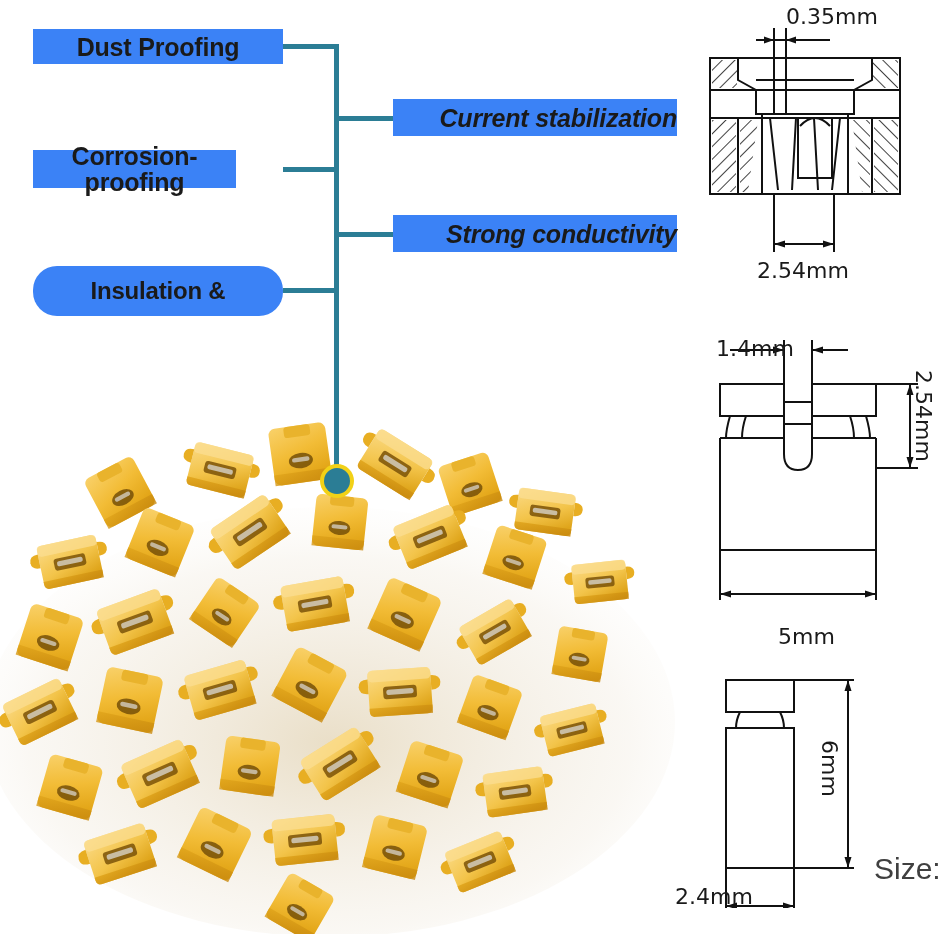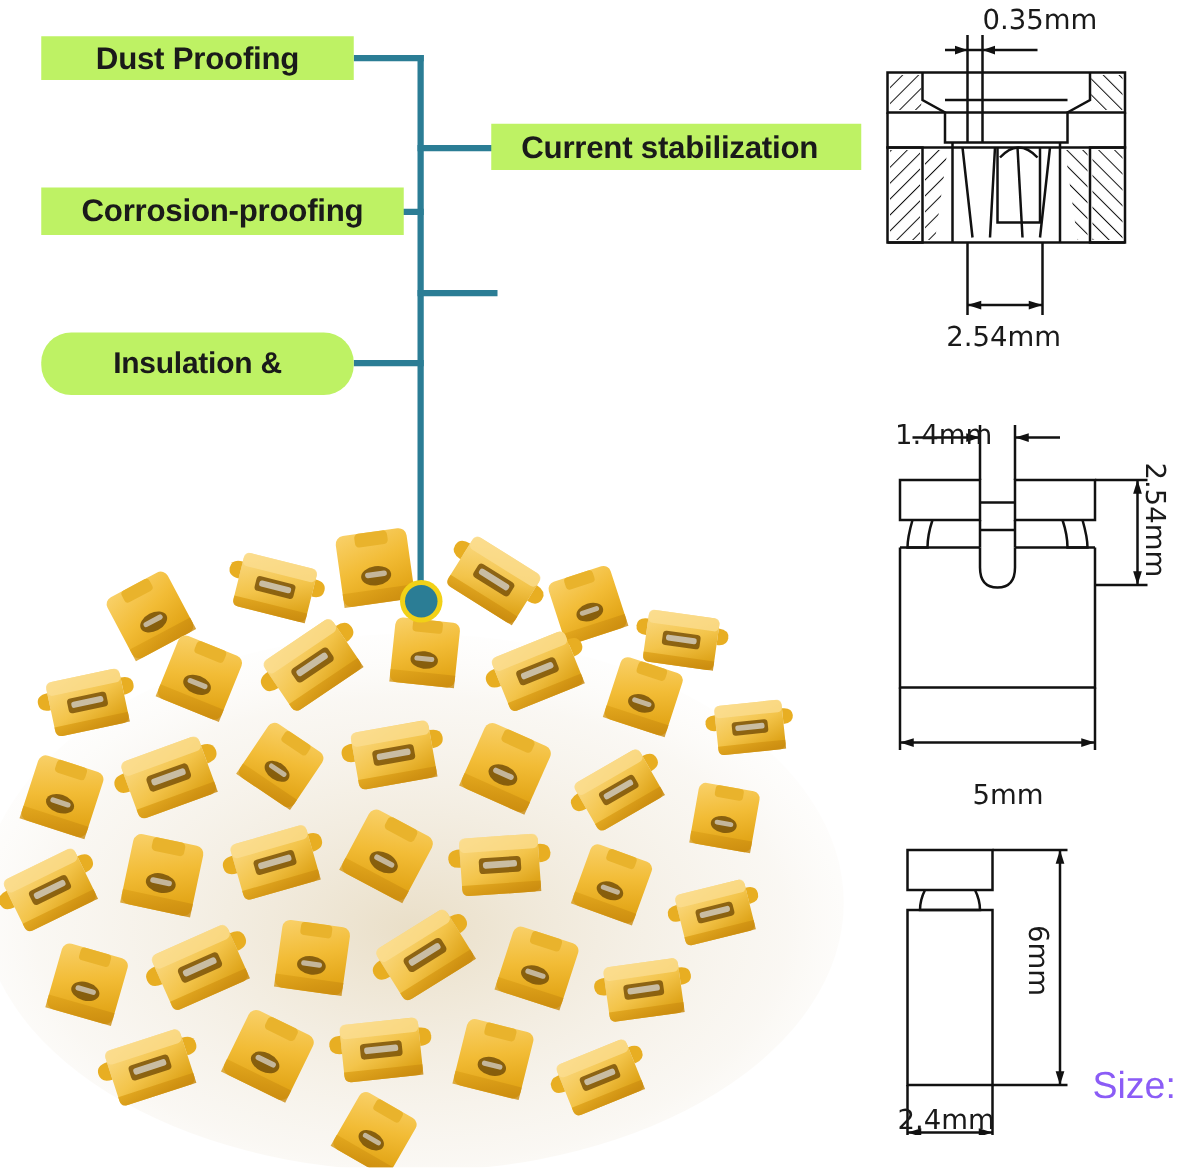--- a/index.html
+++ b/index.html
@@ -1,48 +1,48 @@
 <!DOCTYPE html>
 <html><head>
 <meta charset="utf-8">
 <style>
   html,body{margin:0;padding:0;background:#fff;}
   body{width:948px;height:934px;position:relative;overflow:hidden;
        font-family:"Liberation Sans","DejaVu Sans",sans-serif;}
   #stage{position:absolute;inset:0;width:948px;height:934px;background:#ffffff;}
 
   
-  .lbl{position:absolute;background:#bef264;color:#1a1a1a;
+  .lbl{position:absolute;background:#3b82f6;color:#1a1a1a;
        font-weight:700;display:flex;align-items:center;justify-content:center;
        line-height:1.04;text-align:center;letter-spacing:-0.2px;}
   .lbl.left{justify-content:center;}
-  .lbl.right{justify-content:flex-start;padding-left:24px;}
+  .lbl.right{justify-content:flex-end;padding-left:12px;font-style:italic;}
 
   #lbl-dust      {left:33px;  top:29px;  width:250px; height:35px; font-size:25px;}
-  #lbl-corrosion {left:33px;  top:150px; width:290px; height:38px; font-size:25px;text-align:right;}
+  #lbl-corrosion {left:33px;  top:150px; width:203px; height:38px; font-size:25px;}
   #lbl-insul     {left:33px;  top:266px; width:250px; height:50px; font-size:24px;
                   flex-direction:column;justify-content:center;border-radius:24px;}
   #lbl-current   {left:393px; top:99px;  width:272px; height:37px; font-size:25px;}
   #lbl-strong    {left:393px; top:215px; width:272px; height:37px; font-size:25px;}
 
   
   .ln{position:absolute;background:#2B7D95;}
   .ln-h{height:5px;}
   .ln-v{width:5px;}
 
   .dot-outer{position:absolute;width:34px;height:34px;border-radius:50%;
              background:#F2D117;}
   .dot-inner{position:absolute;width:26px;height:26px;border-radius:50%;
              background:#2B7D95;}
 
   
   .dimtxt{position:absolute;color:#1a1a1a;font-size:22px;
           font-family:"DejaVu Sans","Liberation Sans",sans-serif;white-space:nowrap;}
   .dimtxt.vert{transform-origin:0 0;transform:rotate(90deg);}
-  #size-label{position:absolute;left:874px;top:852px;font-size:30px;color:#8b5cf6;}
+  #size-label{position:absolute;left:874px;top:852px;font-size:30px;color:#404040;}
 
   svg{display:block;}
   .tech{position:absolute;}
 </style>
 </head>
 <body>
 
 <div id="stage">
 
   <svg class="tech" style="left:0px;top:392px;" width="700" height="542" viewBox="0 0 700 542">
@@ -154,20 +154,23 @@
   </div>
 
   <div class="lbl left" id="lbl-insul">
     <span>Insulation &amp;</span>
   </div>
 
   <div class="lbl right" id="lbl-current">
     <span>Current stabilization</span>
   </div>
 
+  <div class="lbl right" id="lbl-strong">
+    <span>Strong conductivity</span>
+  </div>
 
   <svg class="tech" style="left:700px;top:18px;" width="240" height="260" viewBox="0 0 240 260">
     <defs>
       <pattern id="hatchR" width="9" height="9" patternTransform="rotate(45)" patternUnits="userSpaceOnUse">
         <line x1="0" y1="0" x2="0" y2="9" stroke="#111" stroke-width="1.6"></line>
       </pattern>
       <pattern id="hatchL" width="9" height="9" patternTransform="rotate(-45)" patternUnits="userSpaceOnUse">
         <line x1="0" y1="0" x2="0" y2="9" stroke="#111" stroke-width="1.6"></line>
       </pattern>
     </defs>
@@ -273,17 +276,17 @@
       <path d="M148 210 L144.5 199 L151.5 199 Z" fill="#111" stroke="none"></path>
 
       <line x1="26" y1="210" x2="26" y2="254"></line>
       <line x1="94" y1="210" x2="94" y2="254"></line>
       <line x1="26" y1="248" x2="94" y2="248"></line>
       <path d="M26 248 L37 244.5 L37 251.5 Z" fill="#111" stroke="none"></path>
       <path d="M94 248 L83 244.5 L83 251.5 Z" fill="#111" stroke="none"></path>
     </g>
   </svg>
   <div class="dimtxt vert" style="left:842px;top:740px;">6mm</div>
-  <div class="dimtxt" style="left:718px;top:884px;">2.4mm</div>
+  <div class="dimtxt" style="left:675px;top:884px;">2.4mm</div>
 
   <div id="size-label">Size:</div>
 
 </div>
 
 </body></html>

